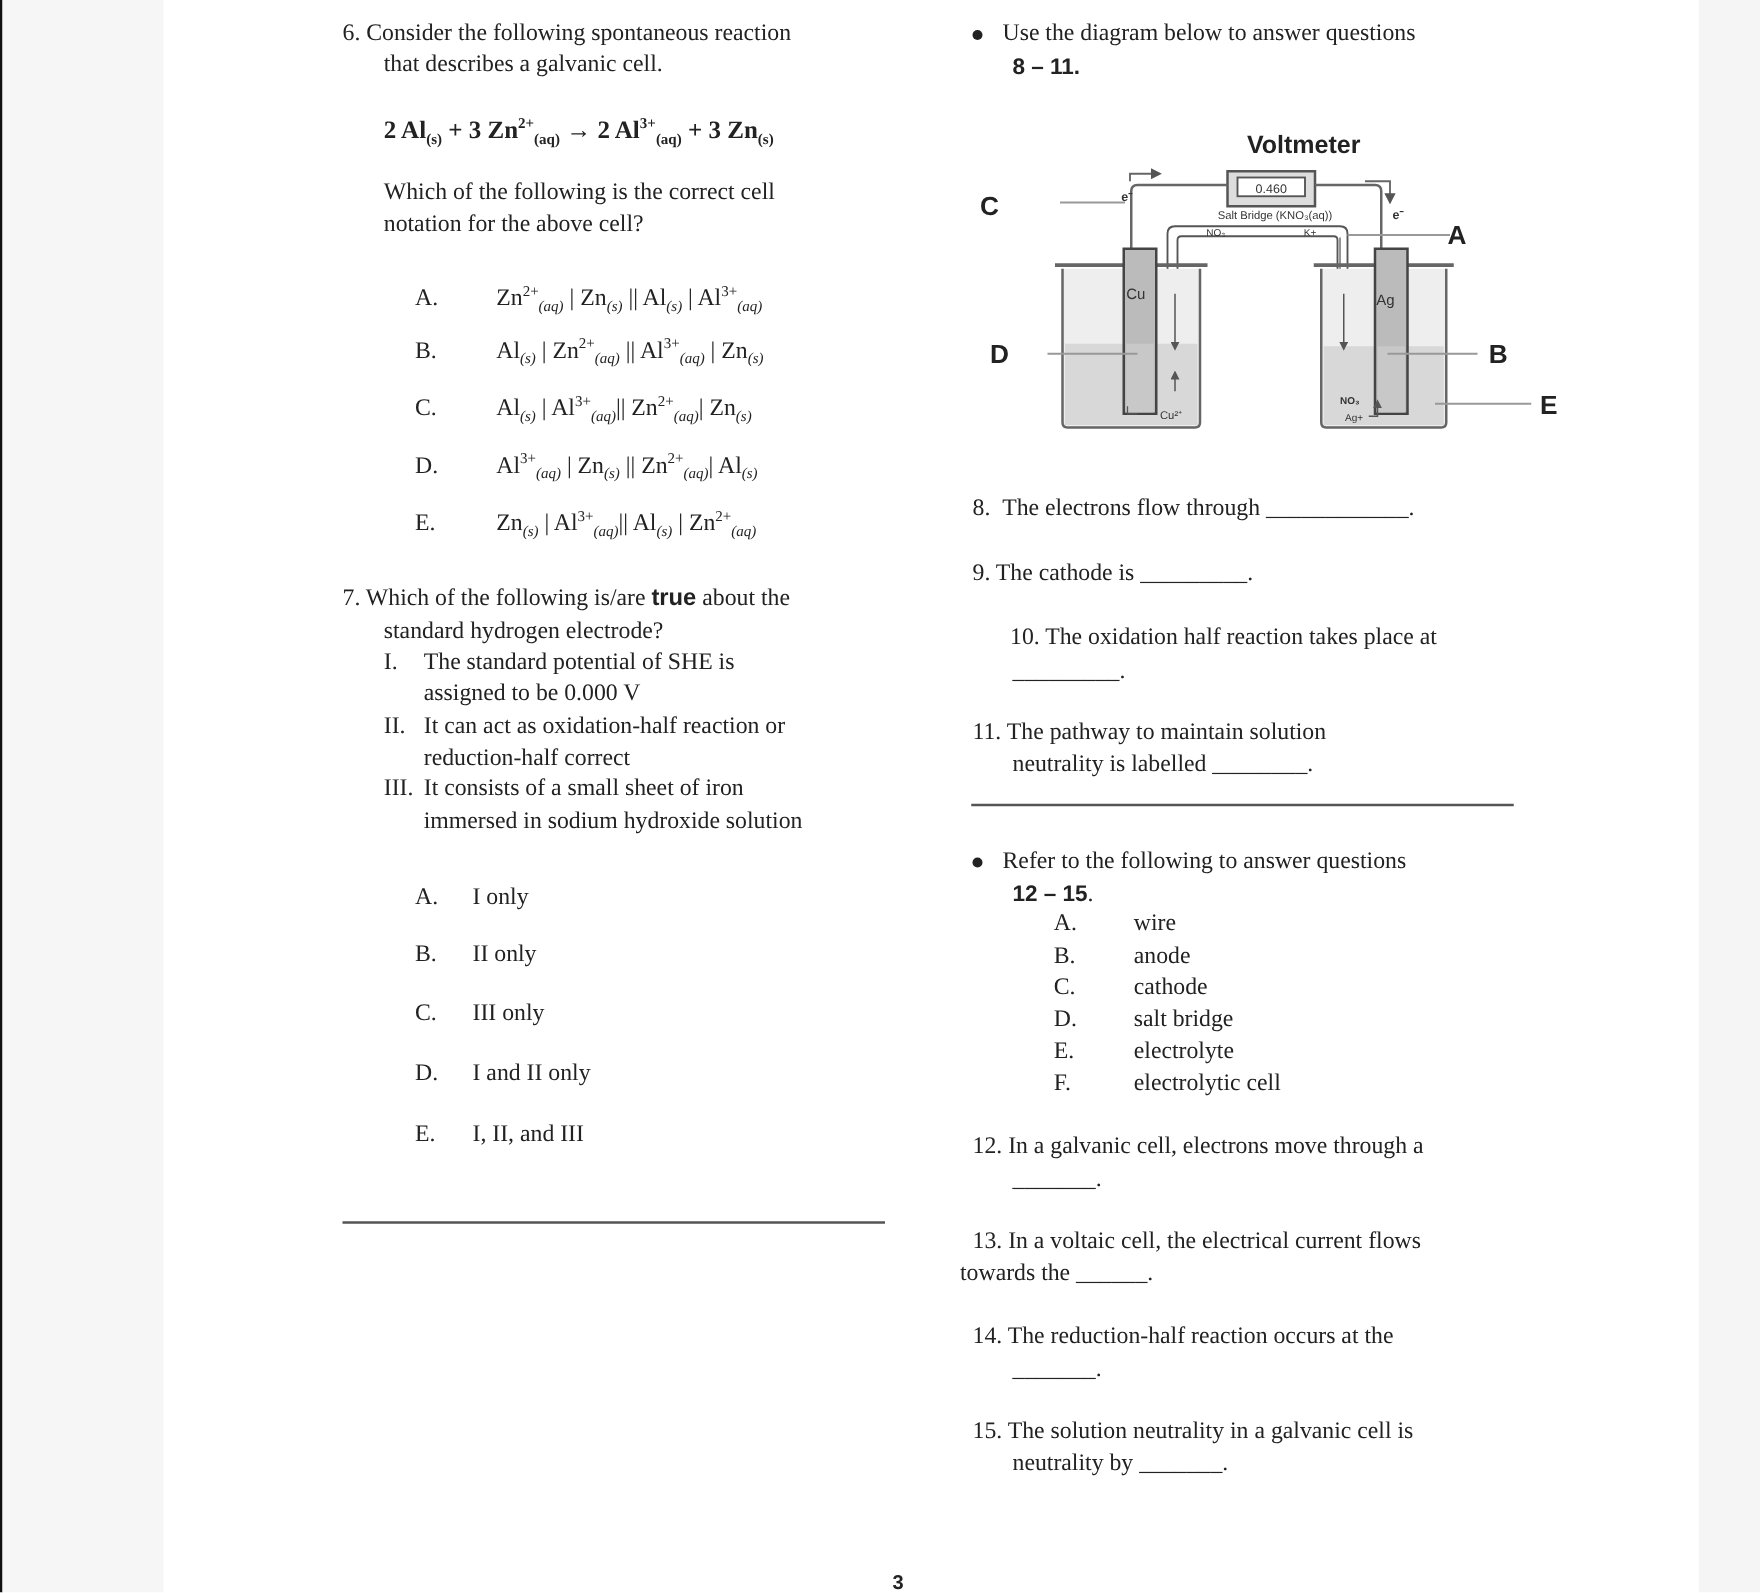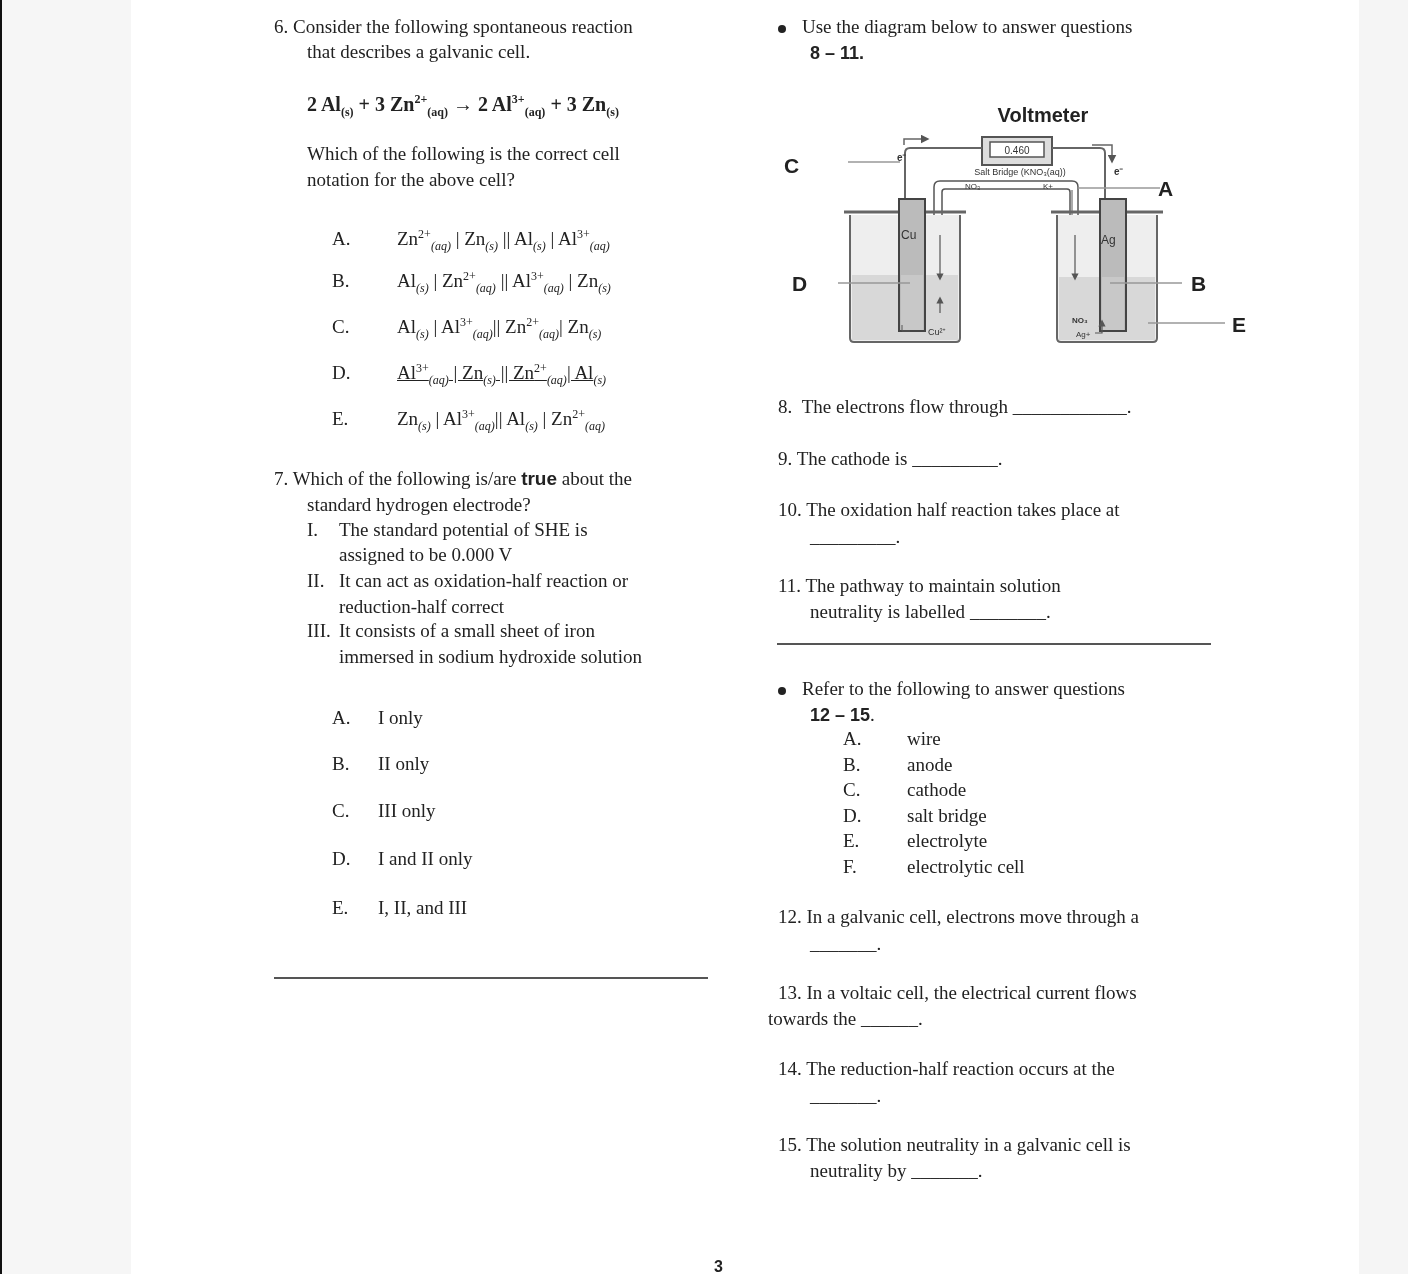--- a/index.html
+++ b/index.html
@@ -50,21 +50,21 @@
       <div>
         <div class="t" style="left: 332px; top: 268px;">B.</div>
         <div class="t" style="left: 397px; top: 268px;"><span>Al</span><sub class="it">(s)</sub><span> | Zn</span><sup>2+</sup><sub class="it">(aq)</sub><span> || Al</span><sup>3+</sup><sub class="it">(aq)</sub><span> | Zn</span><sub class="it">(s)</sub></div>
       </div>
       <div>
         <div class="t" style="left: 332px; top: 314px;">C.</div>
         <div class="t" style="left: 397px; top: 314px;"><span>Al</span><sub class="it">(s)</sub><span> | Al</span><sup>3+</sup><sub class="it">(aq)</sub><span>|| Zn</span><sup>2+</sup><sub class="it">(aq)</sub><span>| Zn</span><sub class="it">(s)</sub></div>
       </div>
       <div>
         <div class="t" style="left: 332px; top: 360px;">D.</div>
-        <div class="t" style="left: 397px; top: 360px; text-decoration: underline;"><span>Al</span><sup>3+</sup><sub class="it">(aq)</sub><span> | Zn</span><sub class="it">(s)</sub><span>  || Zn</span><sup>2+</sup><sub class="it">(aq)</sub><span>| Al</span><sub class="it">(s)</sub></div>
+        <div class="t" style="left: 397px; top: 360px;"><span>Al</span><sup>3+</sup><sub class="it">(aq)</sub><span> | Zn</span><sub class="it">(s)</sub><span>  || Zn</span><sup>2+</sup><sub class="it">(aq)</sub><span>| Al</span><sub class="it">(s)</sub></div>
       </div>
       <div>
         <div class="t" style="left: 332px; top: 406px;">E.</div>
         <div class="t" style="left: 397px; top: 406px;"><span>Zn</span><sub class="it">(s)</sub><span> | Al</span><sup>3+</sup><sub class="it">(aq)</sub><span>|| Al</span><sub class="it">(s)</sub><span> | Zn</span><sup>2+</sup><sub class="it">(aq)</sub></div>
       </div>
     </div>
 </div>
 
 <div>
   <div class="t" style="left:274px;top:466px;">
@@ -183,21 +183,21 @@
 <div class="lbl" style="left:792px;top:272px;">D</div>
 <div class="lbl" style="left:1191px;top:272px;">B</div>
 <div class="lbl" style="left:1232px;top:313px;">E</div>
 
 <div class="t" style="left:778px;top:394px;">
   <span>8.</span>&nbsp;&nbsp;<span>The electrons flow through</span>&nbsp;<span>____________.</span>
 </div>
 <div class="t" style="left:778px;top:446px;">
   <span>9.</span> <span>The cathode is</span>&nbsp;<span>_________.</span>
 </div>
-<div class="t" style="left:778px;top:497px;">
+<div class="t" style="left:808px;top:497px;">
   <span>10.</span> <span>The oxidation half reaction takes place at</span>
 </div>
 <div class="t" style="left:810px;top:524px;">_________.</div>
 <div class="t" style="left:778px;top:573px;">
   <span>11.</span> <span>The pathway to maintain solution</span>
 </div>
 <div class="t" style="left:810px;top:599px;">
   <span>neutrality is labelled</span>&nbsp;<span>________.</span>
 </div>
 <div class="hr" style="left:777px;top:643px;width:434px;"></div>

